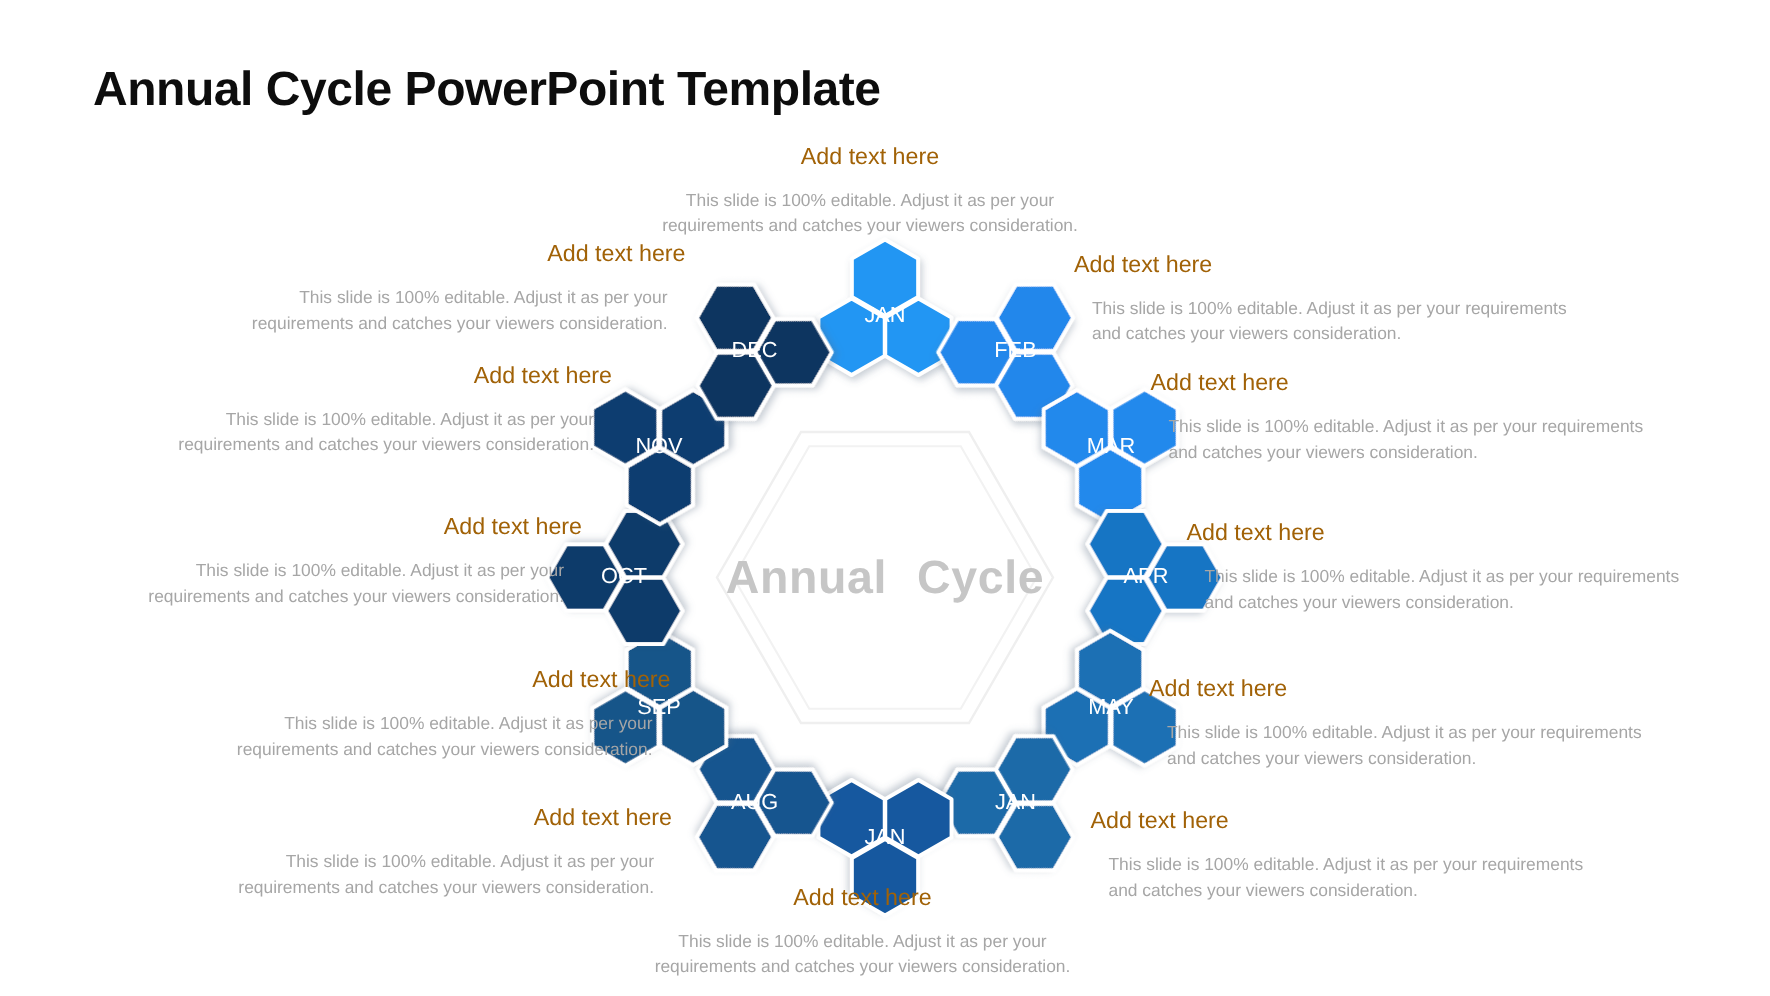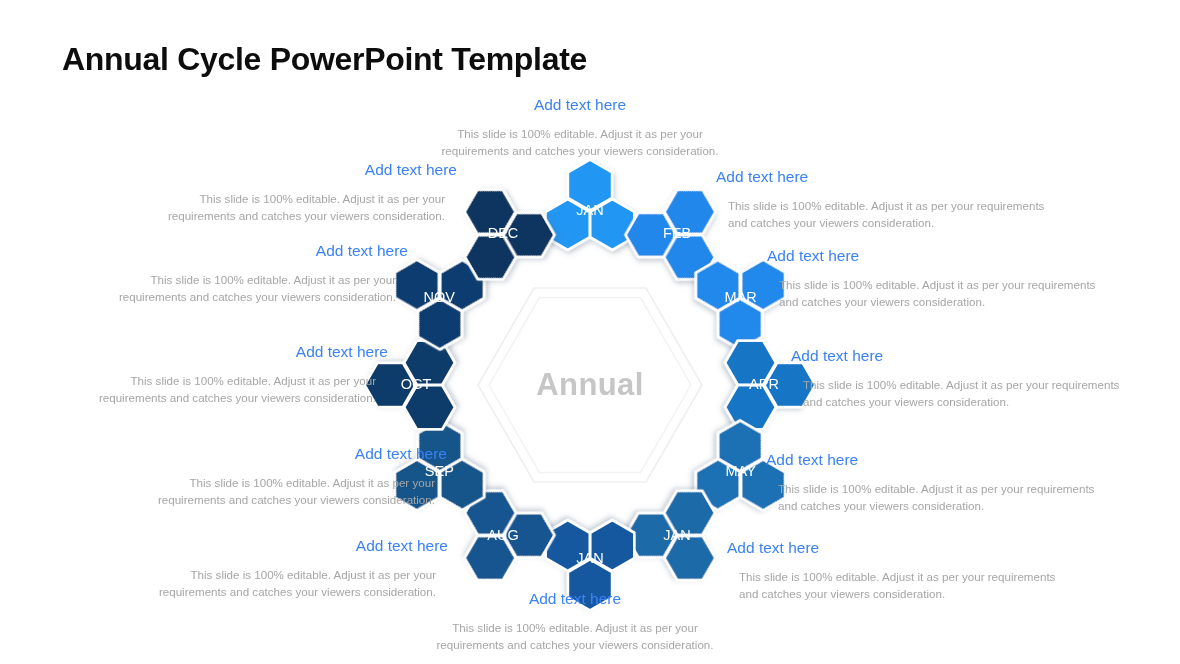--- a/index.html
+++ b/index.html
@@ -29,21 +29,21 @@
     gap:20px;
   }
   #center-label span{
     font-size:31px;font-weight:bold;color:#c6c6c6;
     line-height:1.22;letter-spacing:0.4px;
   }
 
   
   .tb{position:absolute;}
   .tb .h{
-    font-size:15.5px;color:#3b82f6;font-weight:normal;
+    font-size:15.5px;color:#a16207;font-weight:normal;
     margin:0 0 3px 0;line-height:1.25;
   }
   .tb .p{
     font-size:11.6px;color:#a6a6a6;line-height:1.45;margin:12px;
   }
   .tb.right-al{text-align:right;}
   .tb.left-al{text-align:left;}
   .tb.center-al{text-align:center;}
 </style>
 </head>
@@ -139,20 +139,21 @@
           <text x="128.00" y="365.69" text-anchor="middle" dominant-baseline="middle" fill="#ffffff" font-size="14.5" font-family="&quot;Liberation Sans&quot;,&quot;DejaVu Sans&quot;,sans-serif">AUG</text>
           <text x="64.31" y="302.00" text-anchor="middle" dominant-baseline="middle" fill="#ffffff" font-size="14.5" font-family="&quot;Liberation Sans&quot;,&quot;DejaVu Sans&quot;,sans-serif">SEP</text>
           <text x="41.00" y="215.00" text-anchor="middle" dominant-baseline="middle" fill="#ffffff" font-size="14.5" font-family="&quot;Liberation Sans&quot;,&quot;DejaVu Sans&quot;,sans-serif">OCT</text>
           <text x="64.31" y="128.00" text-anchor="middle" dominant-baseline="middle" fill="#ffffff" font-size="14.5" font-family="&quot;Liberation Sans&quot;,&quot;DejaVu Sans&quot;,sans-serif">NOV</text>
           <text x="128.00" y="64.31" text-anchor="middle" dominant-baseline="middle" fill="#ffffff" font-size="14.5" font-family="&quot;Liberation Sans&quot;,&quot;DejaVu Sans&quot;,sans-serif">DEC</text>
         </g>
     </svg>
 
     <div id="center-label">
       <span>Annual</span>
+      <span>Cycle</span>
     </div>
   </div>
 
   <div class="tb center-al" style="left:410px;top:80px;width:340px;">
     <p class="h">Add text here</p>
     <p class="p">This slide is 100% editable.  Adjust it as per your requirements  and catches your viewers consideration.</p>
   </div>
 
   <div class="tb left-al" style="left:716px;top:152px;width:345px;">
     <p class="h">Add text here</p>

